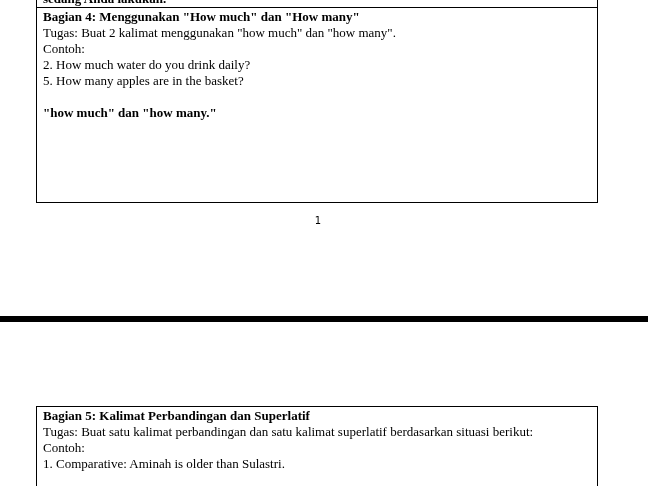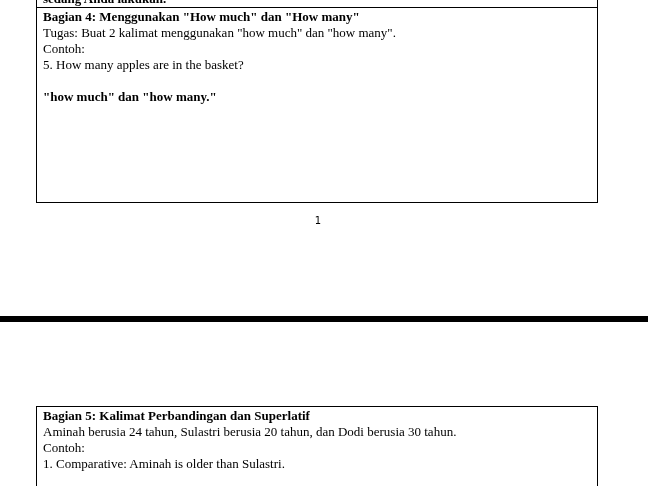--- a/index.html
+++ b/index.html
@@ -39,29 +39,30 @@
 <body>
 
 <div class="page page1">
   <div class="prev-cell">
     <span>sedang Anda lakukan.</span>
   </div>
   <div class="box box1">
     <div class="line bold">Bagian 4: Menggunakan "How much" dan "How many"</div>
     <div class="line">Tugas: Buat 2 kalimat menggunakan "how much" dan "how many".</div>
     <div class="line">Contoh:</div>
+    <div class="line">2. How much water do you drink daily?</div>
     <div class="line">5. How many apples are in the basket?</div>
     <div class="spacer"></div>
     <div class="line bold">"how much" dan "how many."</div>
   </div>
   <div class="pagenum">1</div>
 </div>
 
 <div class="separator"></div>
 
 <div class="page page2">
   <div class="box box2">
     <div class="line bold">Bagian 5: Kalimat Perbandingan dan Superlatif</div>
-    <div class="line">Aminah berusia 24 tahun, Sulastri berusia 20 tahun, dan Dodi berusia 30 tahun.</div>
+    <div class="line">Tugas: Buat satu kalimat perbandingan dan satu kalimat superlatif berdasarkan situasi berikut:</div>
     <div class="line">Contoh:</div>
     <div class="line">1. Comparative: Aminah is older than Sulastri.</div>
   </div>
 </div>
 
 </body></html>

